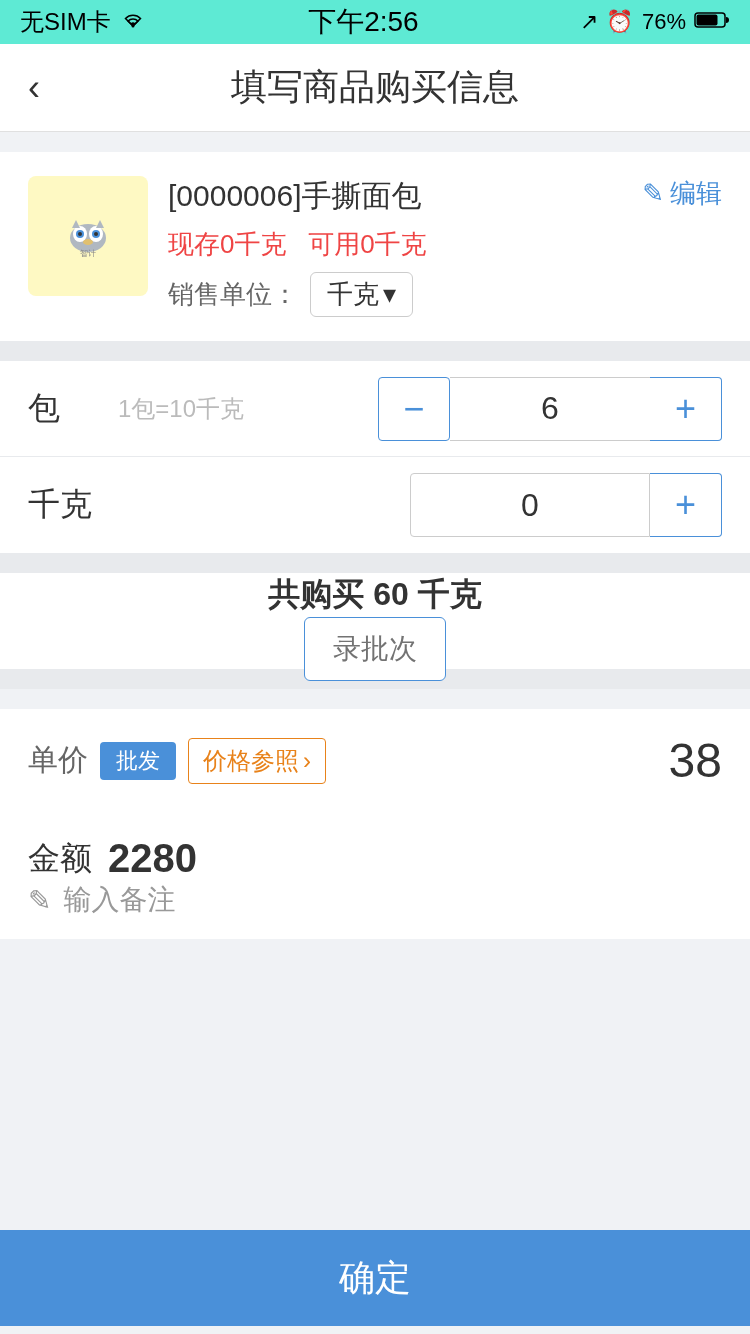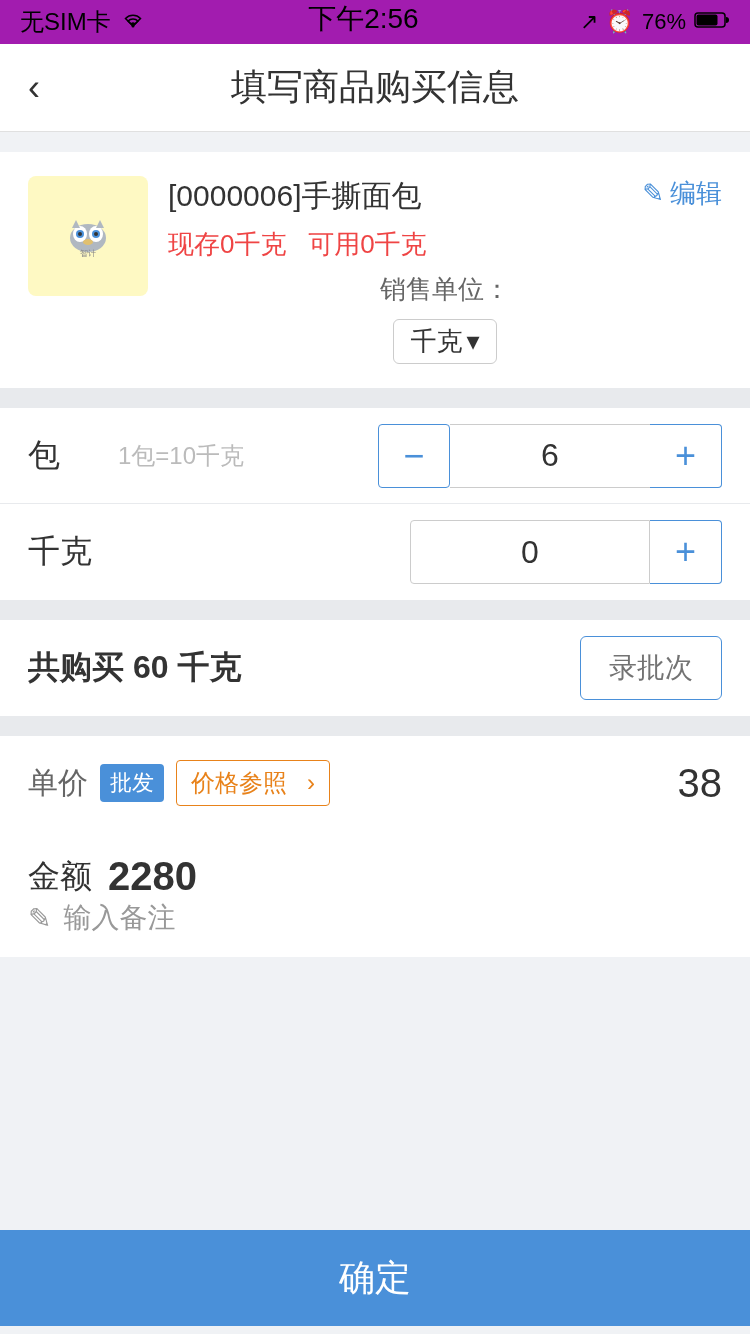--- a/index.html
+++ b/index.html
@@ -10,22 +10,23 @@
       font-family: -apple-system, "PingFang SC", "Helvetica Neue", Arial, sans-serif;
       background: #f0f2f5;
       font-size: 28px;
       color: #333;
     }
 
     
     .status-bar {
       width: 750px;
       height: 44px;
-      background: #a21caf;
-      display: flex;
+      background: #5eead4;
+      display: flex;
+      align-items: center;
       justify-content: space-between;
       padding: 0 20px;
       font-size: 24px;
       color: #000;
     }
     .status-left { display: flex; align-items: center; gap: 8px; }
     .status-center { font-size: 28px; font-weight: 500; }
     .status-right { display: flex; align-items: center; gap: 8px; font-size: 22px; }
 
     
@@ -83,21 +84,20 @@
       font-size: 26px;
       color: #ef4444;
       margin-bottom: 10px;
     }
     .product-unit-row {
       display: flex;
       align-items: center;
       gap: 12px;
       font-size: 26px;
       color: #666;
-      flex-direction: column;
     }
     .unit-select {
       border: 1px solid #ccc;
       border-radius: 6px;
       padding: 4px 16px;
       font-size: 26px;
       background: #fff;
       color: #333;
       display: flex;
       align-items: center;
@@ -208,20 +208,21 @@
     }
 
     
     .total-row {
       background: #fff;
       display: flex;
       align-items: center;
       justify-content: space-between;
       padding: 0 28px;
       height: 96px;
+      flex-direction: column;
     }
     .total-text {
       font-size: 32px;
       color: #333;
     }
     .total-text span {
       font-weight: 600;
       color: #333;
     }
     .batch-btn {
@@ -231,54 +232,55 @@
       padding: 12px 28px;
       border-radius: 6px;
       background: #fff;
       cursor: pointer;
     }
 
     
     .price-section {
       background: #fff;
       padding: 24px 28px;
+      margin-top: 20px;
     }
     .price-row {
       display: flex;
       align-items: center;
       justify-content: space-between;
     }
     .price-label {
       font-size: 30px;
       color: #666;
       display: flex;
       align-items: center;
       gap: 12px;
     }
     .price-tag-batch {
       background: #4a90d9;
       color: #fff;
       font-size: 22px;
-      padding: 4px 10px;
+      padding: 4px 16px;
       border-radius: 4px;
     }
     .price-ref-btn {
       border: 1px solid #e8821a;
       color: #e8821a;
       font-size: 24px;
       padding: 6px 14px;
       border-radius: 4px;
       background: #fff;
       display: flex;
       align-items: center;
-      gap: 20px;
+      gap: 4px;
       cursor: pointer;
     }
     .price-value {
-      font-size: 40px;
+      font-size: 48px;
       font-weight: 500;
       color: #333;
     }
     .amount-row {
       display: flex;
       align-items: center;
       gap: 16px;
       font-size: 32px;
       color: #333;
     }

